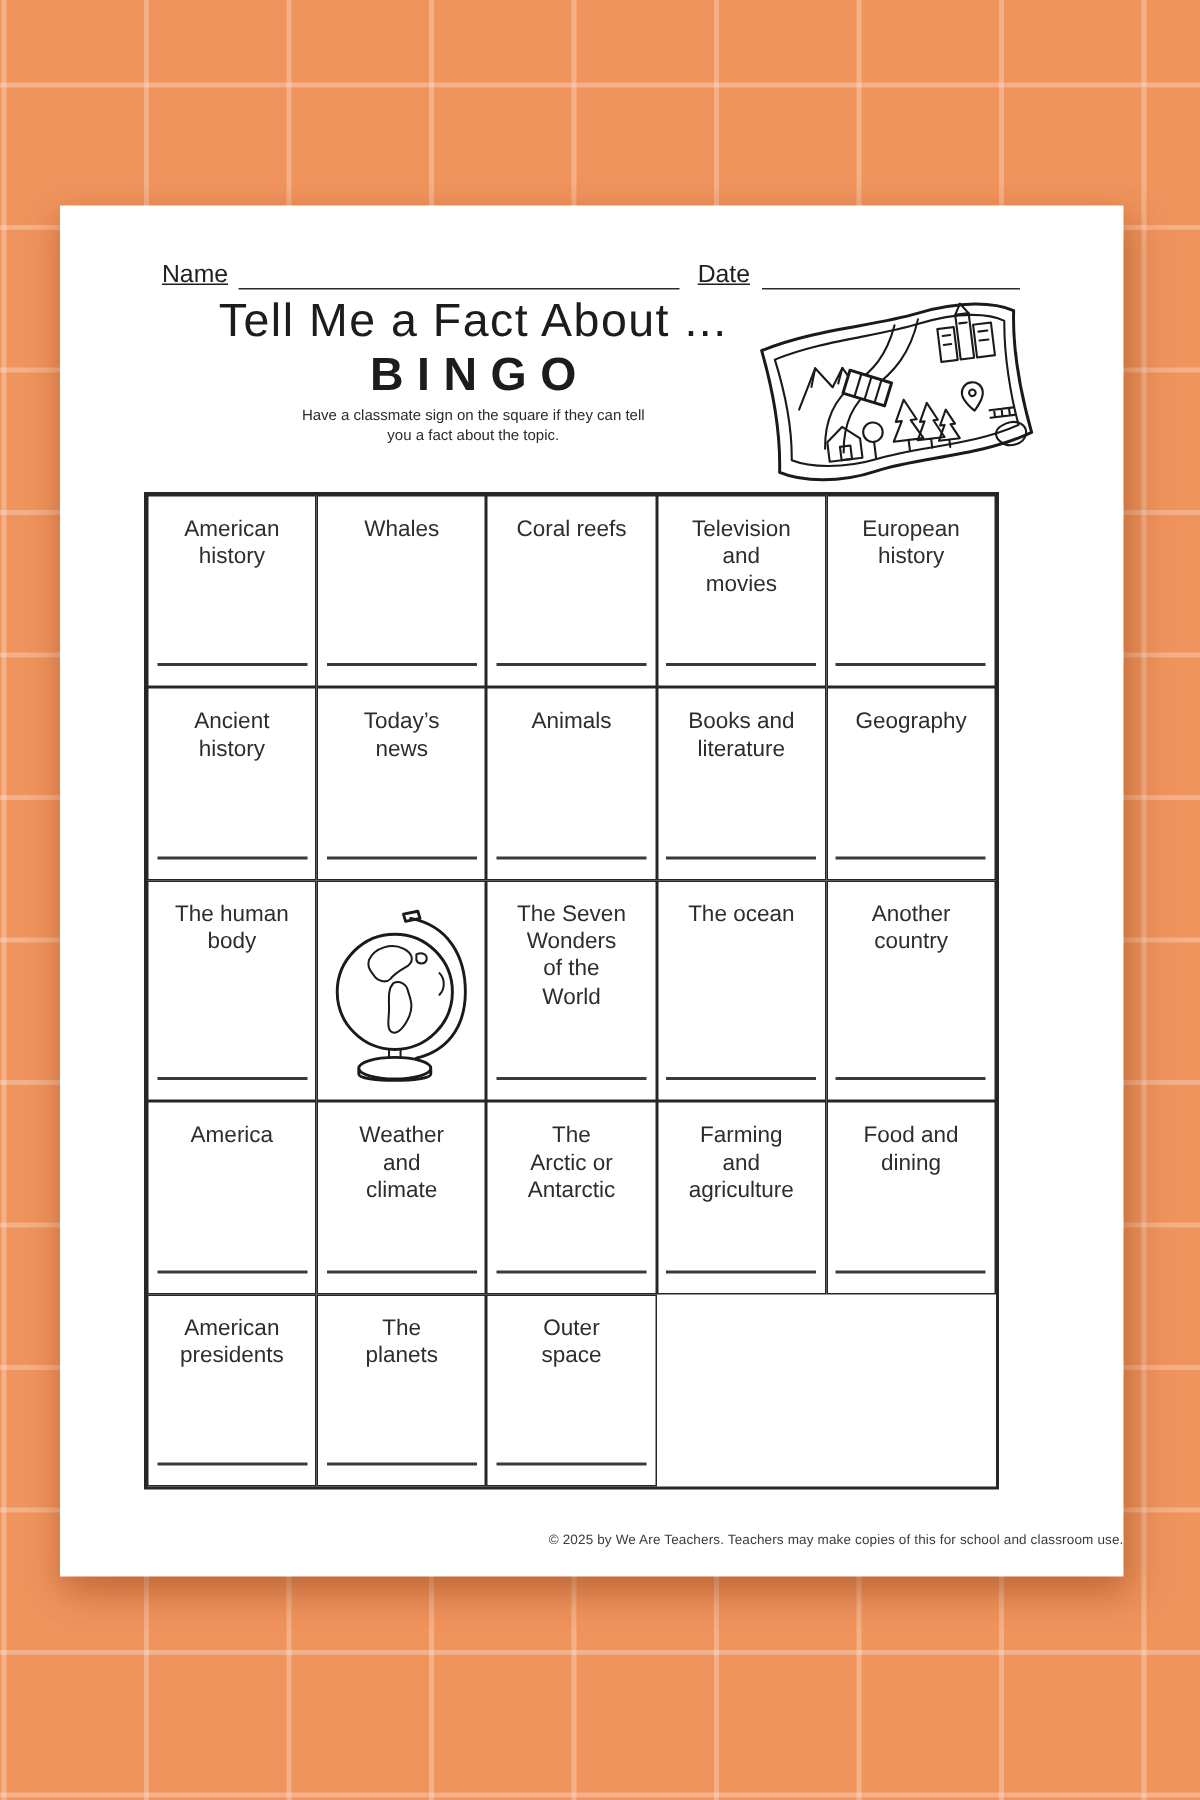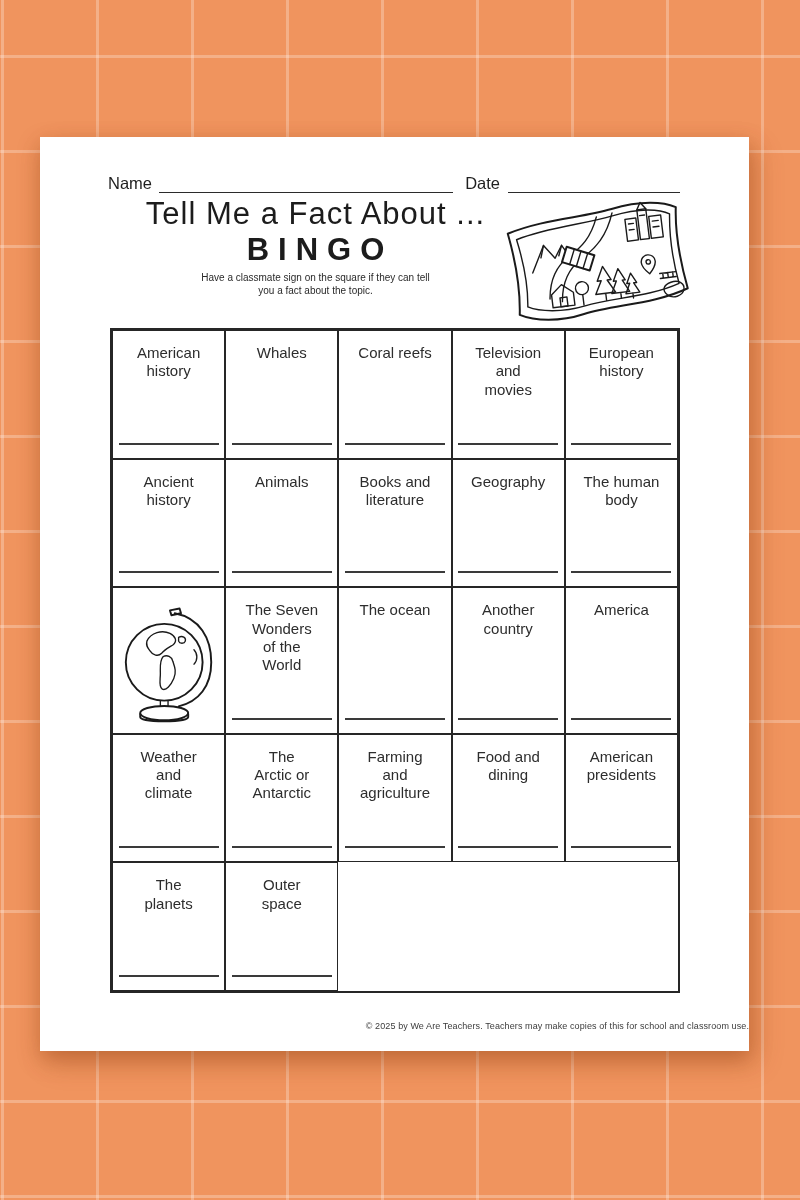--- a/index.html
+++ b/index.html
@@ -17,36 +17,36 @@
   }
   .page {
     position:absolute; left:40px; top:137px; width:709px; height:914px;
     background:#ffffff;
     box-shadow:0 8px 20px rgba(140,60,15,0.35), 8px 12px 26px rgba(140,60,15,0.22);
   }
   
   .header-row {
     position:absolute; left:68px; top:37px; width:572px;
     display:flex; align-items:flex-end;
-    font-size:16.5px; color:#1f1f1f;
+    font-size:16.5px; color:#1f1f1f;text-decoration:underline;
   }
   .write-line { border-bottom:1.6px solid #2b2b2b; height:3px; }
   .name-line { flex:1; margin-left:7px; }
   .date-label { margin-left:12px;text-align:center; }
   .date-line { width:172px; margin-left:8px; }
   
   .title-block { position:absolute; left:28px; top:60px; width:495px; text-align:center; color:#1c1c1c; }
   .title-main { font-size:31px; font-weight:500; letter-spacing:1px; line-height:1.1; }
   .title-bingo { font-size:31px; font-weight:800; letter-spacing:9px; padding-left:9px; margin-top:3px; line-height:1.0; }
   .title-instructions { font-size:10px; color:#2a2a2a; margin-top:6px; line-height:1.3; white-space:pre-line; }
   
   .map-wrap { position:absolute; left:458px; top:56px; width:200px; height:140px; }
   
   .bingo-grid {
-    position:absolute; left:70px; top:191px; width:570px; height:665px;
+    position:absolute; left:56px; top:191px; width:570px; height:665px;
     display:grid; grid-template-columns:repeat(5,1fr); grid-template-rows:repeat(5,1fr);
     border:2px solid #262626; background:#fff;
   }
   .cell {
     position:relative; border:1px solid #262626;
     padding:13px 6px 0 6px; text-align:center;
     font-size:15px; line-height:1.22; color:#2d2d2d; white-space:pre-line;
   }
   .cell .sig {
     position:absolute; bottom:13px; left:50%; transform:translateX(-50%);
@@ -132,20 +132,22 @@
     <div class="cell"><span>Whales</span><span class="sig"></span></div>
     <div class="cell"><span>Coral reefs</span><span class="sig"></span></div>
     <div class="cell"><span>Television
 and
 movies</span><span class="sig"></span></div>
     <div class="cell"><span>European
 history</span><span class="sig"></span></div>
 
     <div class="cell"><span>Ancient
 history</span><span class="sig"></span></div>
+    <div class="cell"><span>Today’s
+news</span><span class="sig"></span></div>
     <div class="cell"><span>Animals</span><span class="sig"></span></div>
     <div class="cell"><span>Books and
 literature</span><span class="sig"></span></div>
     <div class="cell"><span>Geography</span><span class="sig"></span></div>
 
     <div class="cell"><span>The human
 body</span><span class="sig"></span></div>
     <div class="cell free">
       <span>
         <svg width="96" height="122" viewBox="0 0 100 126">

